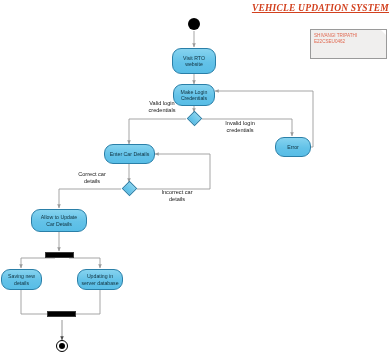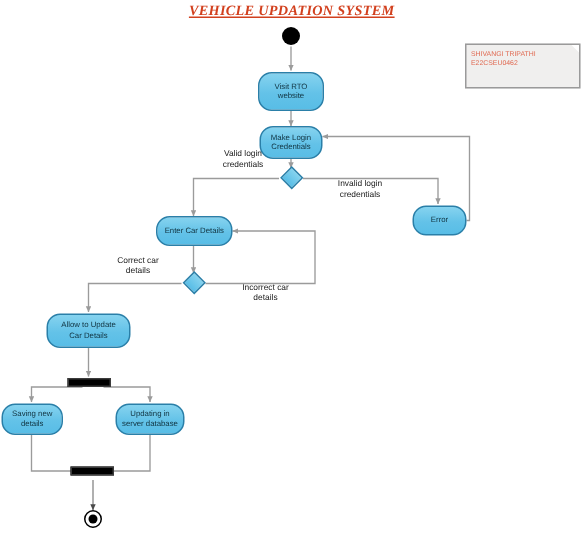--- a/index.html
+++ b/index.html
@@ -20,21 +20,21 @@
     left: 0;
     top: 0;
     width: 389px;
     height: 360px;
   }
   .diagram-title {
     position: absolute;
     left: 0;
     top: 3px;
     width: 389px;
-    text-align: center;
+    text-align: right;
     font-family: "Liberation Serif", serif;
     font-style: italic;
     font-weight: bold;
     font-size: 9.5px;
     letter-spacing: 0.2px;
     color: #d2401e;
     text-decoration: underline;
     white-space: nowrap;
   }
   .node {

